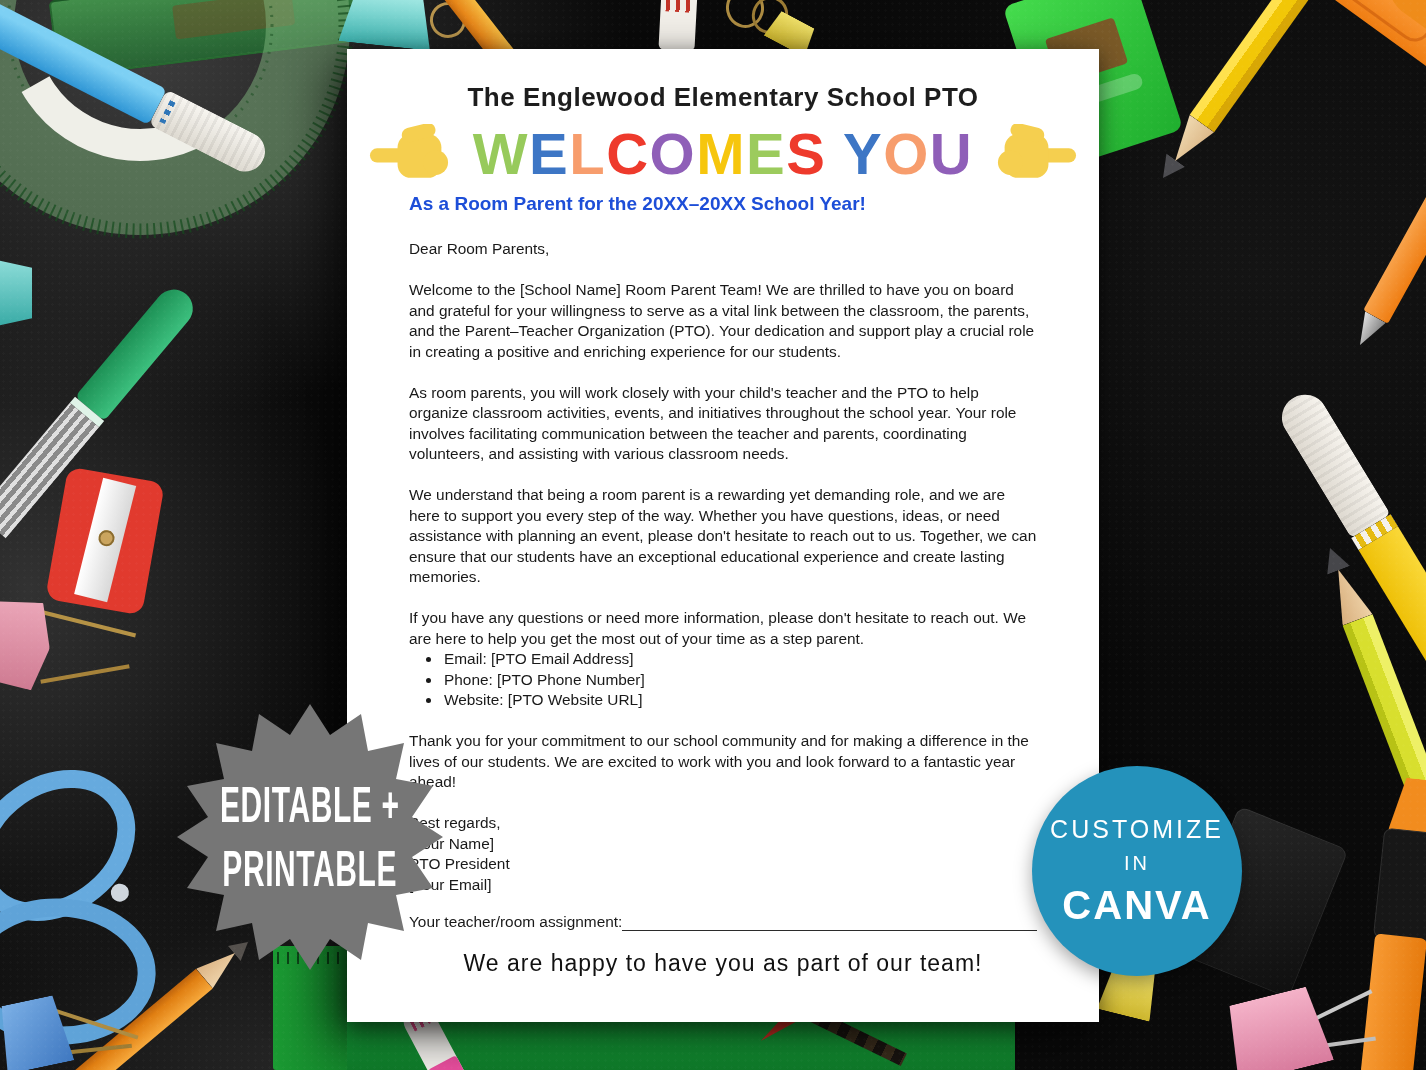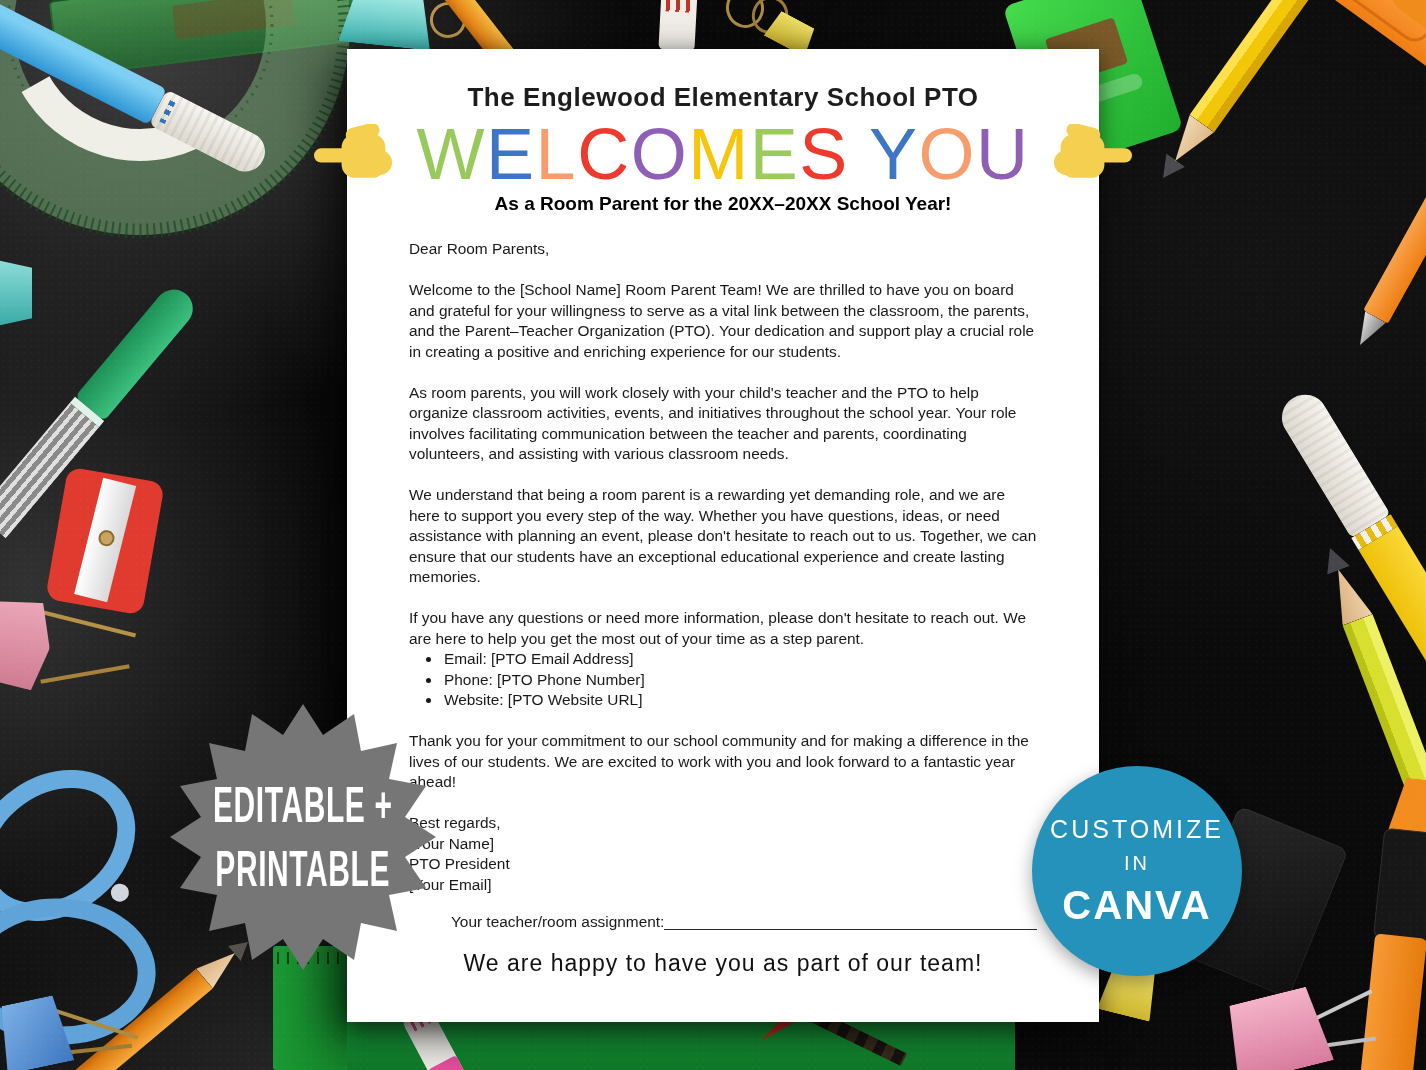--- a/index.html
+++ b/index.html
@@ -27,40 +27,40 @@
   .penrow{position:absolute;display:flex;align-items:stretch;transform-origin:left center;}
 
   
   .paper{
     position:absolute;left:347px;top:49px;width:752px;height:973px;background:#ffffff;
     z-index:10;box-shadow:-20px 16px 44px rgba(0,0,0,.55), 0 6px 20px rgba(0,0,0,.45);
     box-sizing:border-box;padding:33px 62px 0 62px;color:#161616;
   }
   .ltr-header{text-align:center;font-size:26px;font-weight:600;letter-spacing:.5px;color:#1d1d1d;}
   .welcome-row{display:flex;align-items:center;justify-content:center;gap:24px;margin-top:8px;height:66px;}
-  .welcome-word{font-size:72px;font-weight:400;letter-spacing:1.5px;white-space:pre;line-height:1;}
+  .welcome-word{font-size:58px;font-weight:700;letter-spacing:1.5px;white-space:pre;line-height:1;}
   .hand{width:80px;height:60px;display:block;flex:0 0 auto;}
   .hand.right{transform:scaleX(-1);}
-  .subtitle{text-align:center;font-size:19px;font-weight:700;margin-top:6px;color:#000000;}
+  .subtitle{text-align:left;font-size:19px;font-weight:700;margin-top:6px;color:#1d4ed8;}
   .ltr-body{margin-top:24px;font-size:15.4px;line-height:20.5px;color:#191919;}
   .ltr-body p{margin:20.5px 0 0 0;}
   .salutation{margin:0;}
   .contact-list{margin:0;padding-left:33px;list-style:disc;}
   .contact-list li{padding-left:2px;}
   .signature div{line-height:20.5px;}
   .signature{margin-top:20.5px;}
   .fills{margin-top:17px;}
-  .fill-row{display:flex;align-items:flex-start;gap:0;margin-left:42px;}
+  .fill-row{display:flex;align-items:center;gap:0;}
   .fill-row + .fill-row{margin-top:13px;}
   .fill-label{white-space:nowrap;}
   .fill-line{flex:1;border-bottom:1.6px solid #2b2b2b;height:17px;}
   .closing{text-align:center;margin-top:20px;font-size:23px;letter-spacing:1px;color:#111;}
 
   
-  .star-badge{position:absolute;left:168px;top:702px;width:270px;height:270px;z-index:30;}
+  .star-badge{position:absolute;left:175px;top:702px;width:270px;height:270px;z-index:30;}
   .star-text{position:absolute;inset:0;display:flex;flex-direction:column;align-items:center;justify-content:center;gap:14px;color:#fff;}
   .star-line{font-size:50px;font-weight:700;letter-spacing:1px;transform:scaleX(.6);white-space:nowrap;line-height:1;}
   .canva-badge{position:absolute;left:1032px;top:766px;width:210px;height:210px;border-radius:50%;
     background:#2492bb;z-index:30;display:flex;flex-direction:column;align-items:center;justify-content:center;color:#fff;
     box-shadow:0 6px 18px rgba(0,0,0,.35);}
   .canva-l1{font-size:25px;letter-spacing:3px;font-weight:400;}
   .canva-l2{font-size:20px;letter-spacing:3px;margin:8px 0;font-weight:400;}
   .canva-l3{font-size:40px;font-weight:800;letter-spacing:2px;}
 </style>
 </head>

